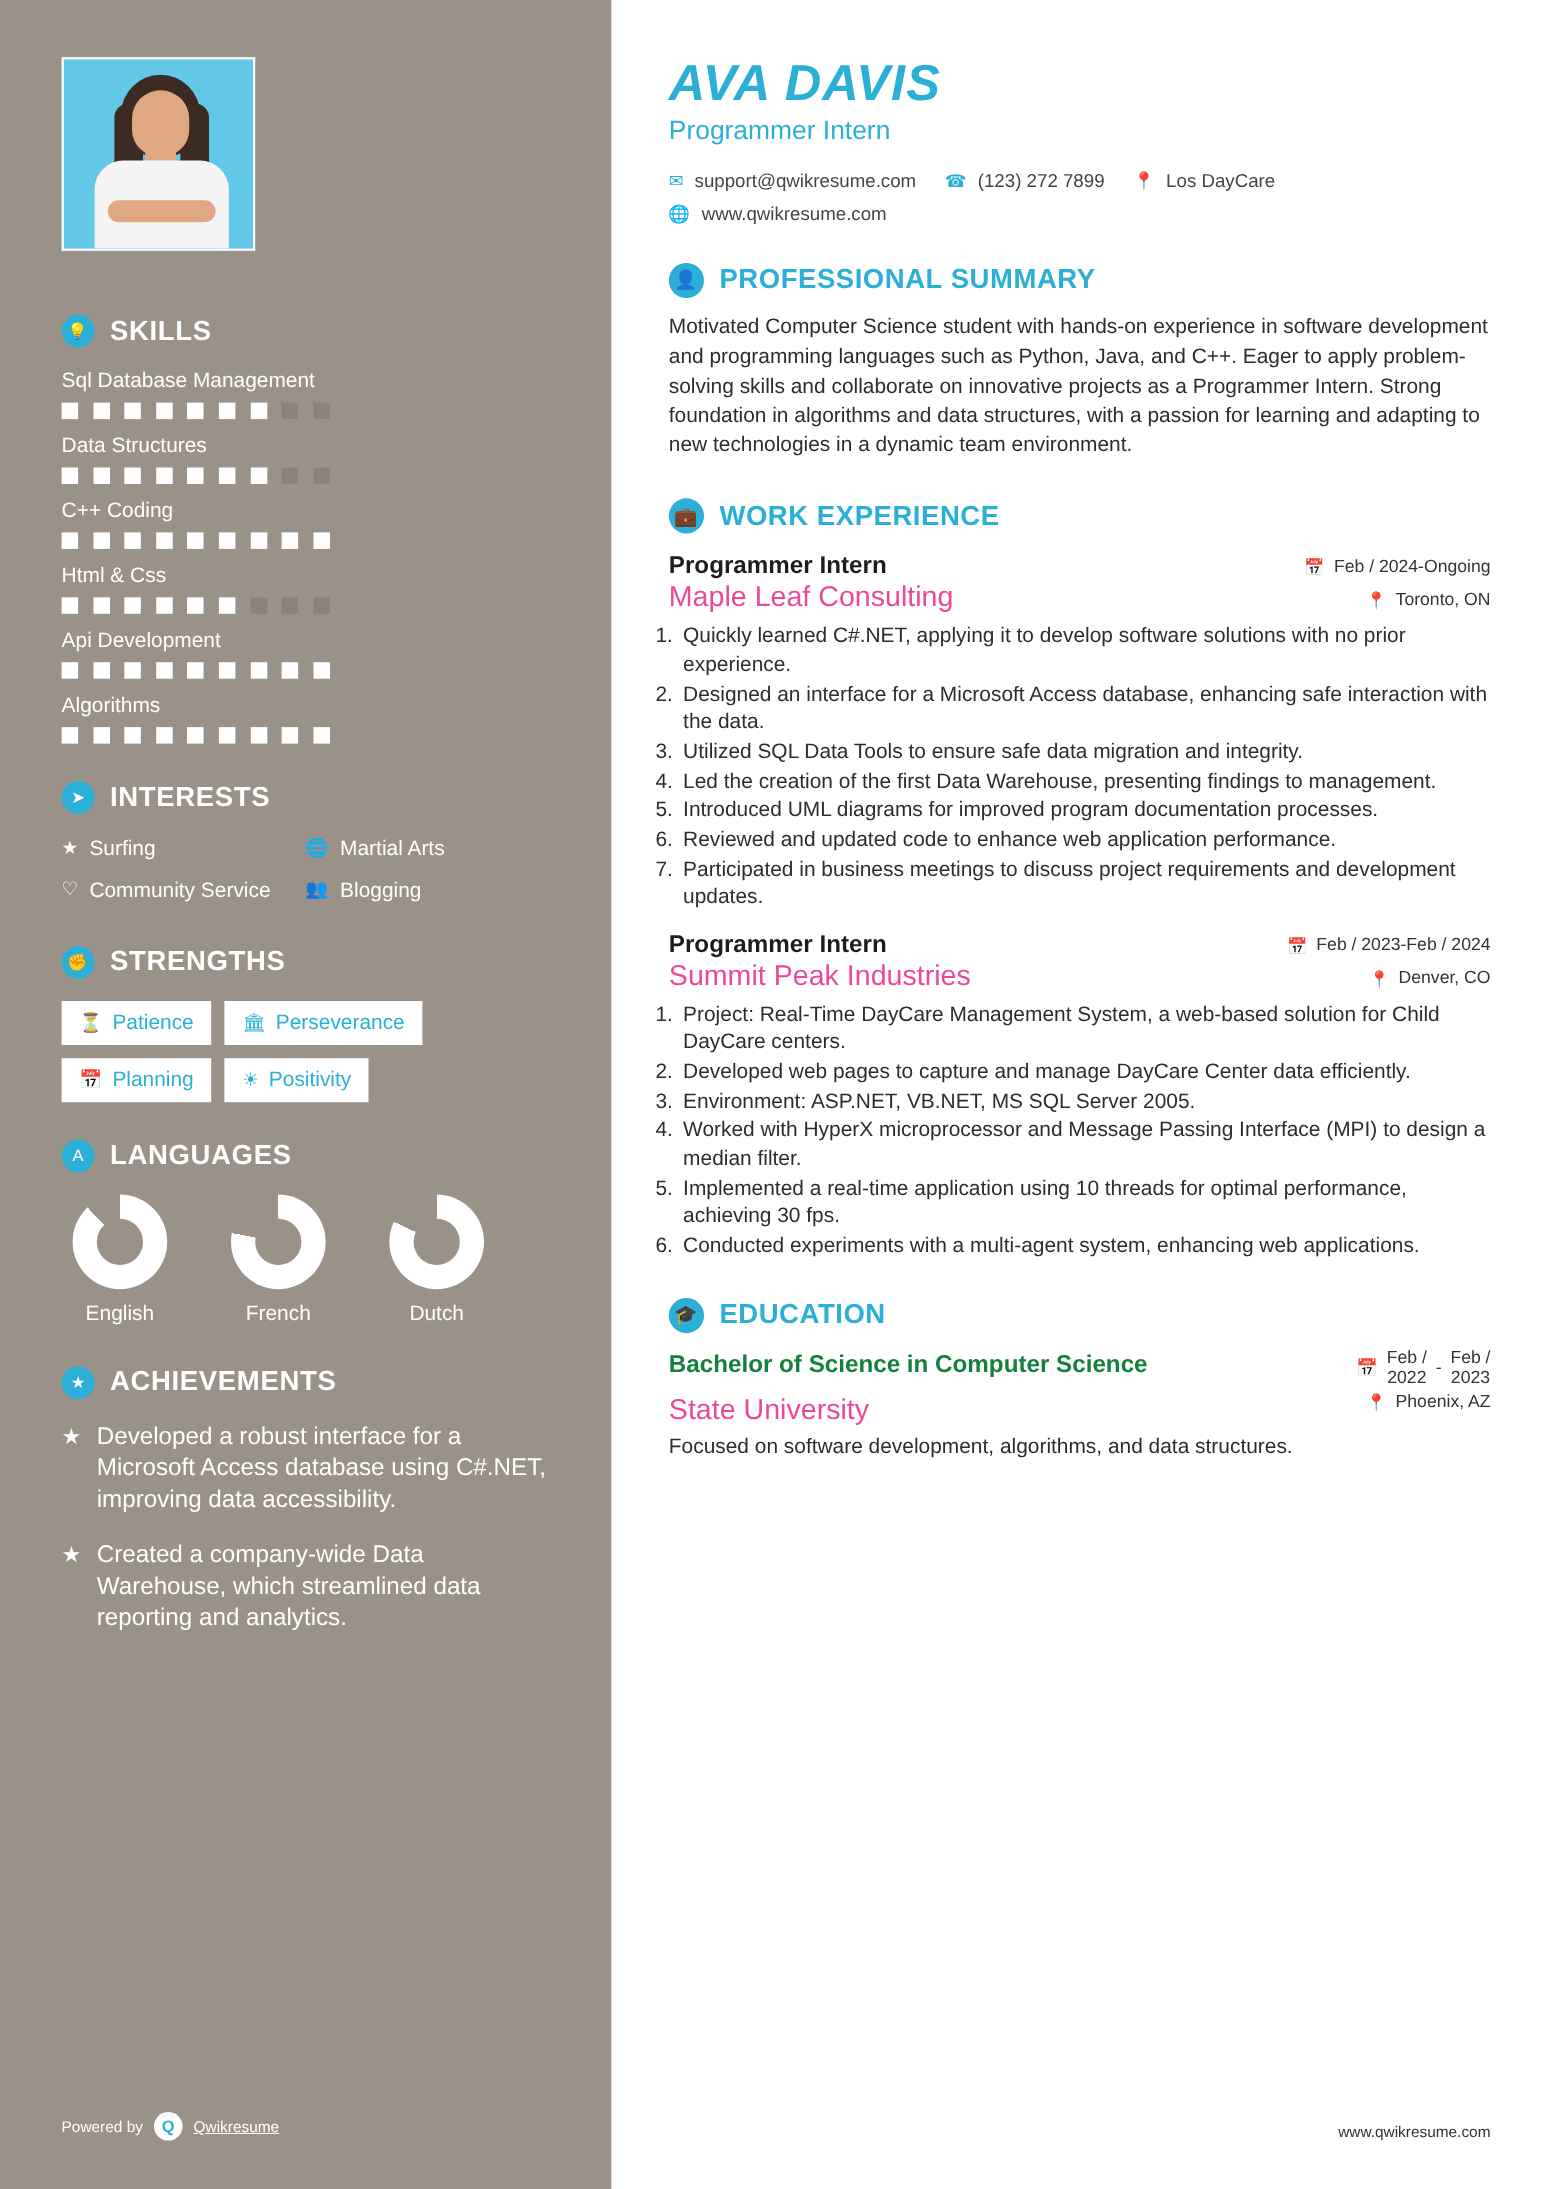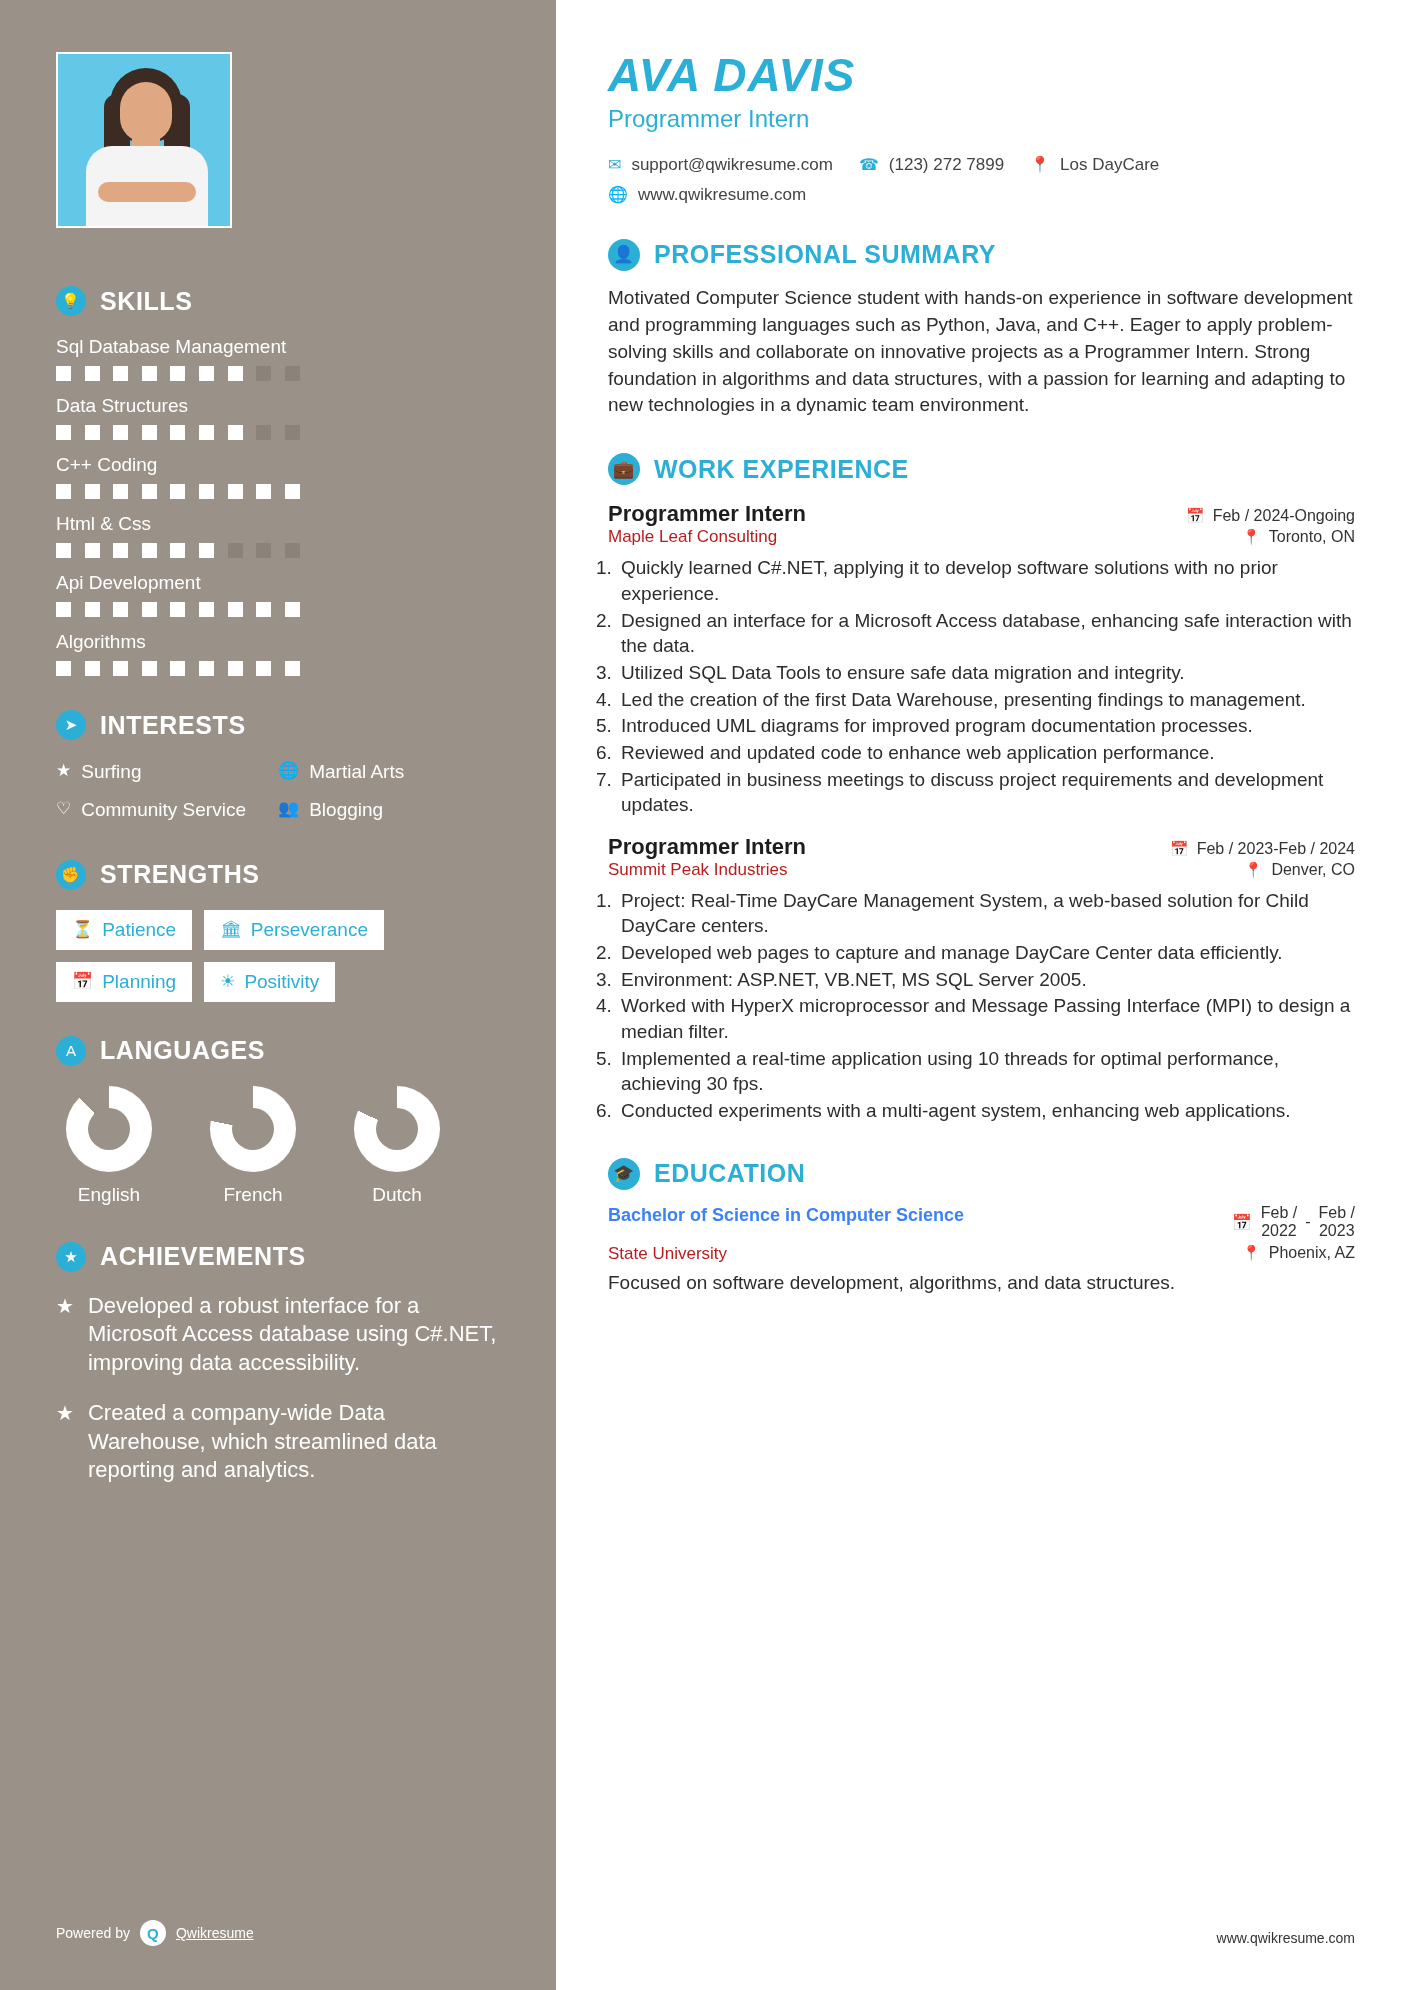--- a/index.html
+++ b/index.html
@@ -164,29 +164,29 @@
   }
   .summary { font-size: 19px; line-height: 1.42; color: #2d2d2d; }
 
   .job { margin-top: 16px; }
   .job-row {
     display: flex; justify-content: space-between; align-items: baseline;
   }
   .job-title { font-size: 22px; font-weight: bold; color: #1d1d1d; }
   .job-meta { font-size: 16px; color: #333; display: flex; align-items: center; gap: 8px; }
   .job-meta .mi { color: #333; font-size: 15px; }
-  .job-org { font-size: 17px; color: #b91c1c; }
+  .job-org { font-size: 26px; color: #ec4899; }
   ol.bullets { margin: 8px 0 0 9px; }
   ol.bullets li {
     font-size: 19px; line-height: 1.35; color: #2d2d2d; margin-bottom: 1px;
     padding-left: 4px;
   }
 
   .edu-row { display: flex; justify-content: space-between; align-items: flex-start; gap: 20px; }
-  .edu-title { font-size: 18px; font-weight: bold; color: #3b82f6; max-width: 460px; line-height: 1.25; }
+  .edu-title { font-size: 22px; font-weight: bold; color: #15803d; max-width: 460px; line-height: 1.25; }
   .edu-dates { display: flex; align-items: center; gap: 8px; font-size: 16px; color: #333; white-space: nowrap; }
   .edu-dates .two { text-align: center; line-height: 1.15; }
   .edu-desc { font-size: 19px; line-height: 1.35; color: #2d2d2d; margin-top: 6px; }
 
   .site-foot {
     position: absolute; right: 52px; bottom: 44px;
     font-size: 14px; color: #333;
   }
 </style>
 </head>

